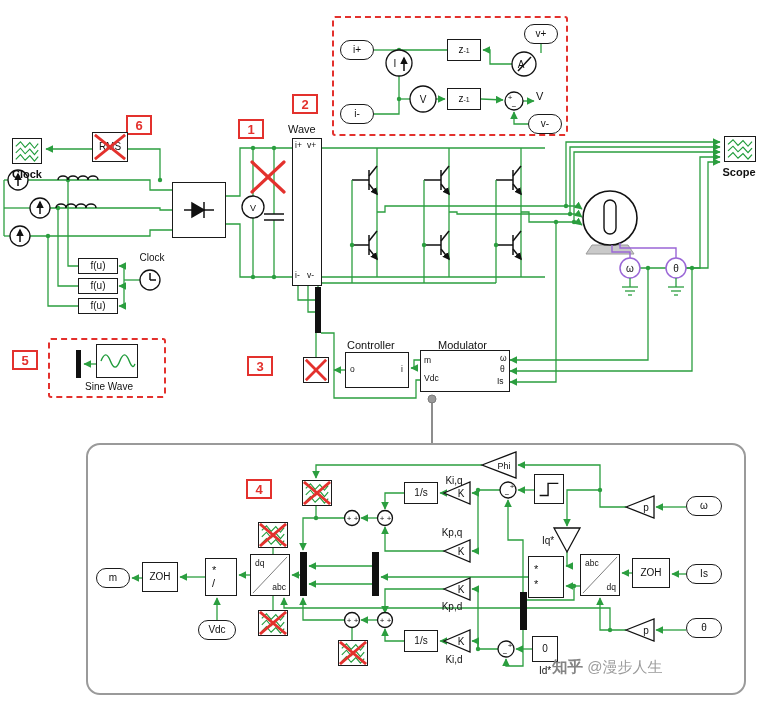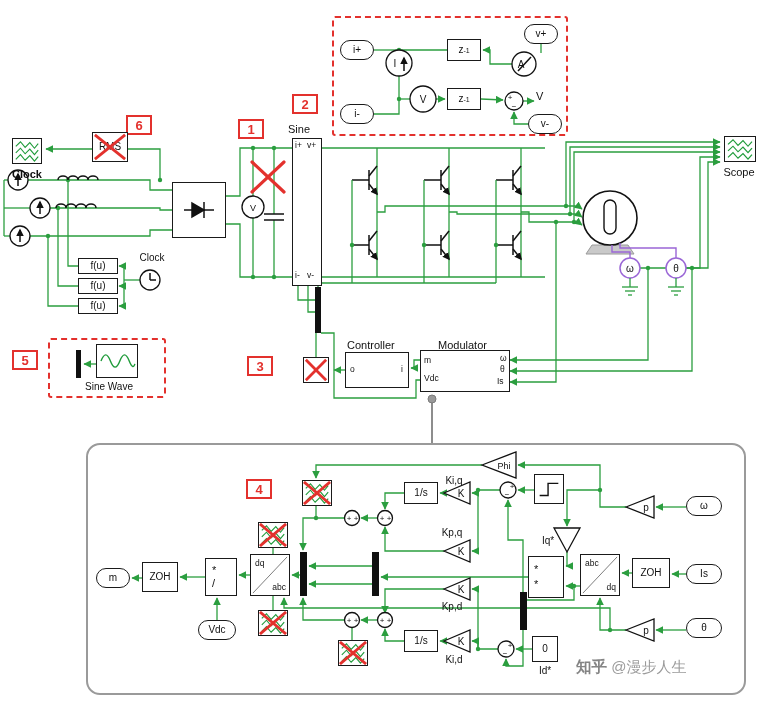--- a/index.html
+++ b/index.html
@@ -401,36 +401,36 @@
   </div>
 
   <div class="blk" style="left:78px;top:258px;width:40px;height:16px">f(u)</div>
   <div class="blk" style="left:78px;top:278px;width:40px;height:16px">f(u)</div>
   <div class="blk" style="left:78px;top:298px;width:40px;height:16px">f(u)</div>
   <div class="lbl s10" style="left:132px;top:252px;width:40px">Clock</div>
 
   <div class="blk" style="left:172px;top:182px;width:54px;height:56px;background:transparent"></div>
 
   <div class="blk" style="left:292px;top:138px;width:30px;height:148px"></div>
-  <div class="lbl" style="left:288px;top:123px">Sine</div>
+  <div class="lbl" style="left:288px;top:123px">Wave</div>
   <div class="portlabel" style="left:295px;top:141px">i+</div>
   <div class="portlabel" style="left:307px;top:141px">v+</div>
   <div class="portlabel" style="left:295px;top:271px">i-</div>
   <div class="portlabel" style="left:307px;top:271px">v-</div>
 
   <div class="scopeblk" style="left:724px;top:136px;width:32px;height:26px">
     <svg viewBox="0 0 30 26" preserveAspectRatio="none">
         <g stroke="#1f9b3a" stroke-width="1.2" fill="none">
           <polyline points="3,8 8,3 13,9 18,4 23,10 27,5"></polyline>
           <polyline points="3,15 8,10 13,16 18,11 23,17 27,12"></polyline>
           <polyline points="3,22 8,17 13,23 18,18 23,24 27,19"></polyline>
         </g>
       </svg>
   </div>
-  <div class="lbl" style="left:716px;top:166px;width:46px;font-weight:normal">Scope</div>
+  <div class="lbl" style="left:716px;top:166px;width:46px;font-weight:bold">Scope</div>
 
   <div class="bar" style="left:315px;top:287px;width:6px;height:46px"></div>
   <div class="blk" style="left:303px;top:357px;width:26px;height:26px">
     <svg class="xov" viewBox="0 0 26 26" preserveAspectRatio="none">
         <line x1="2" y1="2" x2="24" y2="24" stroke="#e3312d" stroke-width="3"></line>
         <line x1="24" y1="2" x2="2" y2="24" stroke="#e3312d" stroke-width="3"></line>
       </svg>
   </div>
 
   <div class="blk" style="left:345px;top:352px;width:64px;height:36px"></div>
@@ -540,18 +540,18 @@
         <g stroke="#1f9b3a" stroke-width="1.2" fill="none">
           <polyline points="3,8 8,3 13,9 18,4 23,10 27,5"></polyline>
           <polyline points="3,15 8,10 13,16 18,11 23,17 27,12"></polyline>
           <polyline points="3,22 8,17 13,23 18,18 23,24 27,19"></polyline>
         </g>
         <line x1="1" y1="1" x2="29" y2="25" stroke="#e3312d" stroke-width="3"></line>
         <line x1="29" y1="1" x2="1" y2="25" stroke="#e3312d" stroke-width="3"></line>
       </svg>
   </div>
 
-  <div class="watermark" style="left:576px;top:657px">
+  <div class="watermark" style="left:552px;top:657px">
     <span class="b">知乎</span>
     <span>@漫步人生</span>
   </div>
 
 </div>
 
 </body></html>

